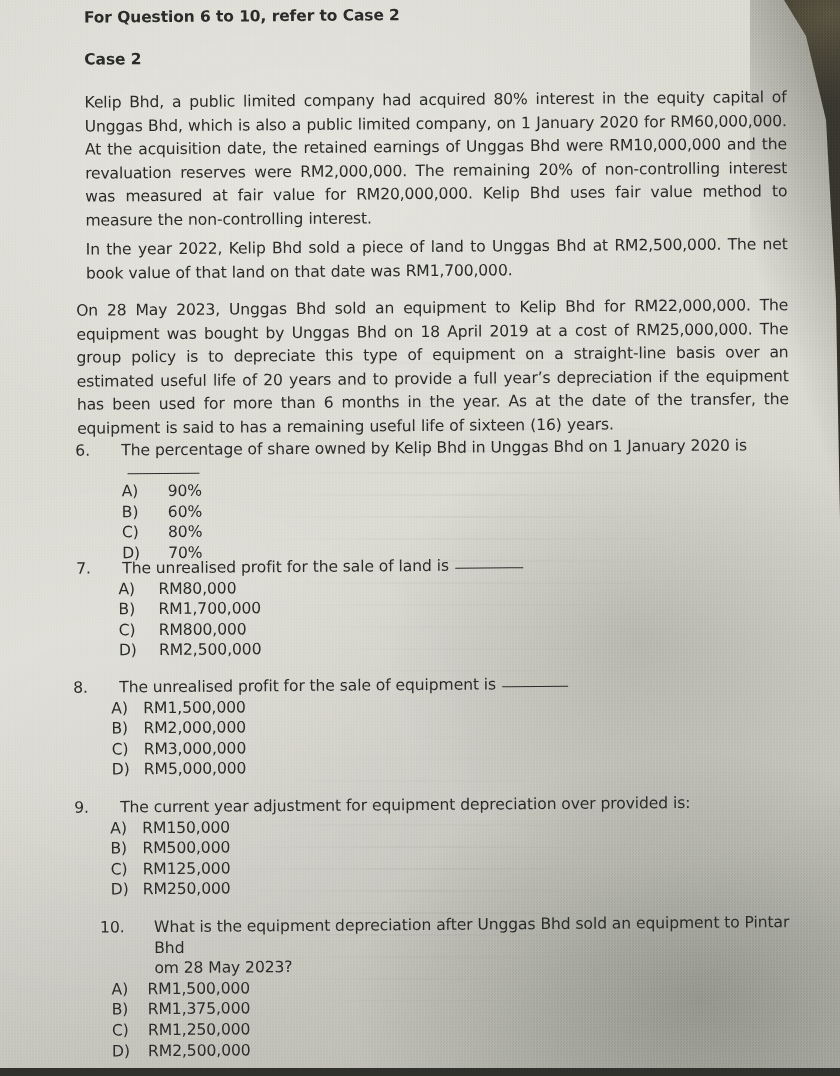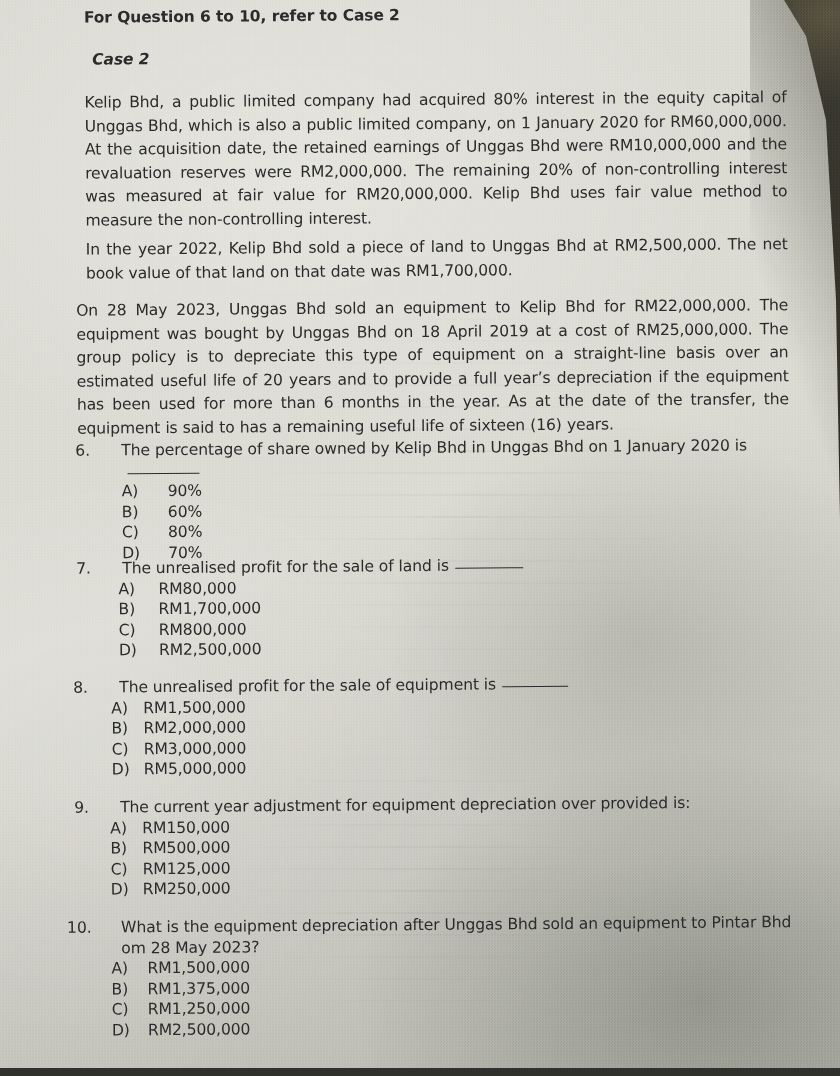--- a/index.html
+++ b/index.html
@@ -120,21 +120,21 @@
   <div id="paper"></div>
   <div id="shade-a"></div>
   <div id="bleed"></div>
   <div id="shade-b"></div>
   <div id="edge-shadow"></div>
 
   <div id="content">
 
     <div class="h-block" style="left:88px; top:6px;">For Question 6 to 10, refer to Case 2</div>
 
-    <div class="h-block" style="left:96px; top:48px;font-style:italic;">Case 2</div>
+    <div class="h-block" style="left:88px; top:48px;">Case 2</div>
 
     <div class="para" style="left:88px; top:89px; width:702px;">Kelip Bhd, a public limited company had acquired 80% interest in the equity capital of Unggas Bhd, which is also a public limited company, on 1 January 2020 for RM60,000,000. At the acquisition date, the retained earnings of Unggas Bhd were RM10,000,000 and the revaluation reserves were RM2,000,000. The remaining 20% of non-controlling interest was measured at fair value for RM20,000,000. Kelip Bhd uses fair value method to measure the non-controlling interest.</div>
 
     <div class="para" style="left:88px; top:236px; width:702px;">In the year 2022, Kelip Bhd sold a piece of land to Unggas Bhd at RM2,500,000. The net book value of that land on that date was RM1,700,000.</div>
 
     <div class="para" style="left:78px; top:297px; width:712px;">On 28 May 2023, Unggas Bhd sold an equipment to Kelip Bhd for RM22,000,000. The equipment was bought by Unggas Bhd on 18 April 2019 at a cost of RM25,000,000. The group policy is to depreciate this type of equipment on a straight-line basis over an estimated useful life of 20 years and to provide a full year’s depreciation if the equipment has been used for more than 6 months in the year. As at the date of the transfer, the equipment is said to has a remaining useful life of sixteen (16) years.</div>
 
     <div class="qblock" style="left:76px; top:438px; width:720px;">
       <div class="qhead">
         <span class="qnum" style="width:46px;">6.</span>
@@ -222,21 +222,21 @@
         <span class="opt-val">RM125,000</span>
       </div>
       <div class="opt">
         <span class="opt-letter" style="width:32px; margin-left:36px;">D)</span>
         <span class="opt-val">RM250,000</span>
       </div>
     </div>
 
     <div class="qblock" style="left:64px; top:915px; width:730px;">
       <div class="qhead">
-        <span class="qnum" style="width:54px;">10.</span>
+        <span class="qnum" style="width:54px;margin-left:33px;">10.</span>
         <span class="qtext">
           <span>What is the equipment depreciation after Unggas Bhd sold an equipment to Pintar Bhd</span>
           <span class="q10-cont">om 28 May 2023?</span>
         </span>
       </div>
       <div class="opt">
         <span class="opt-letter" style="width:36px; margin-left:44px;">A)</span>
         <span class="opt-val">RM1,500,000</span>
       </div>
       <div class="opt">

